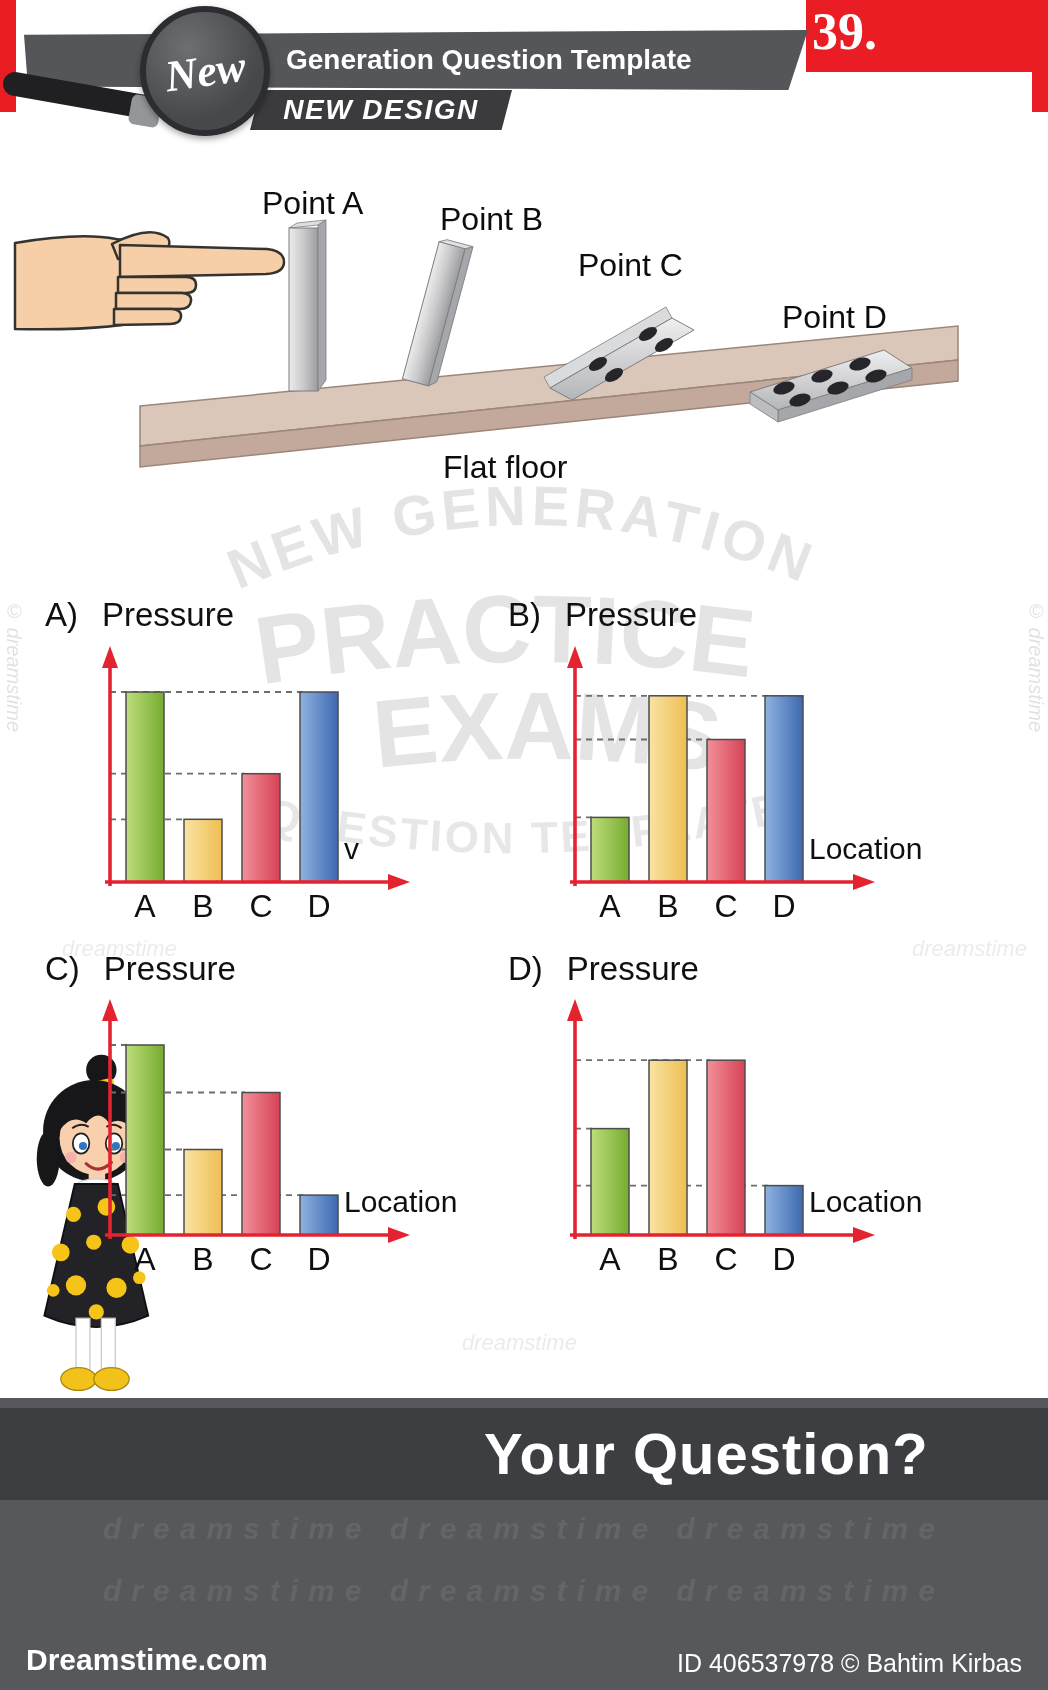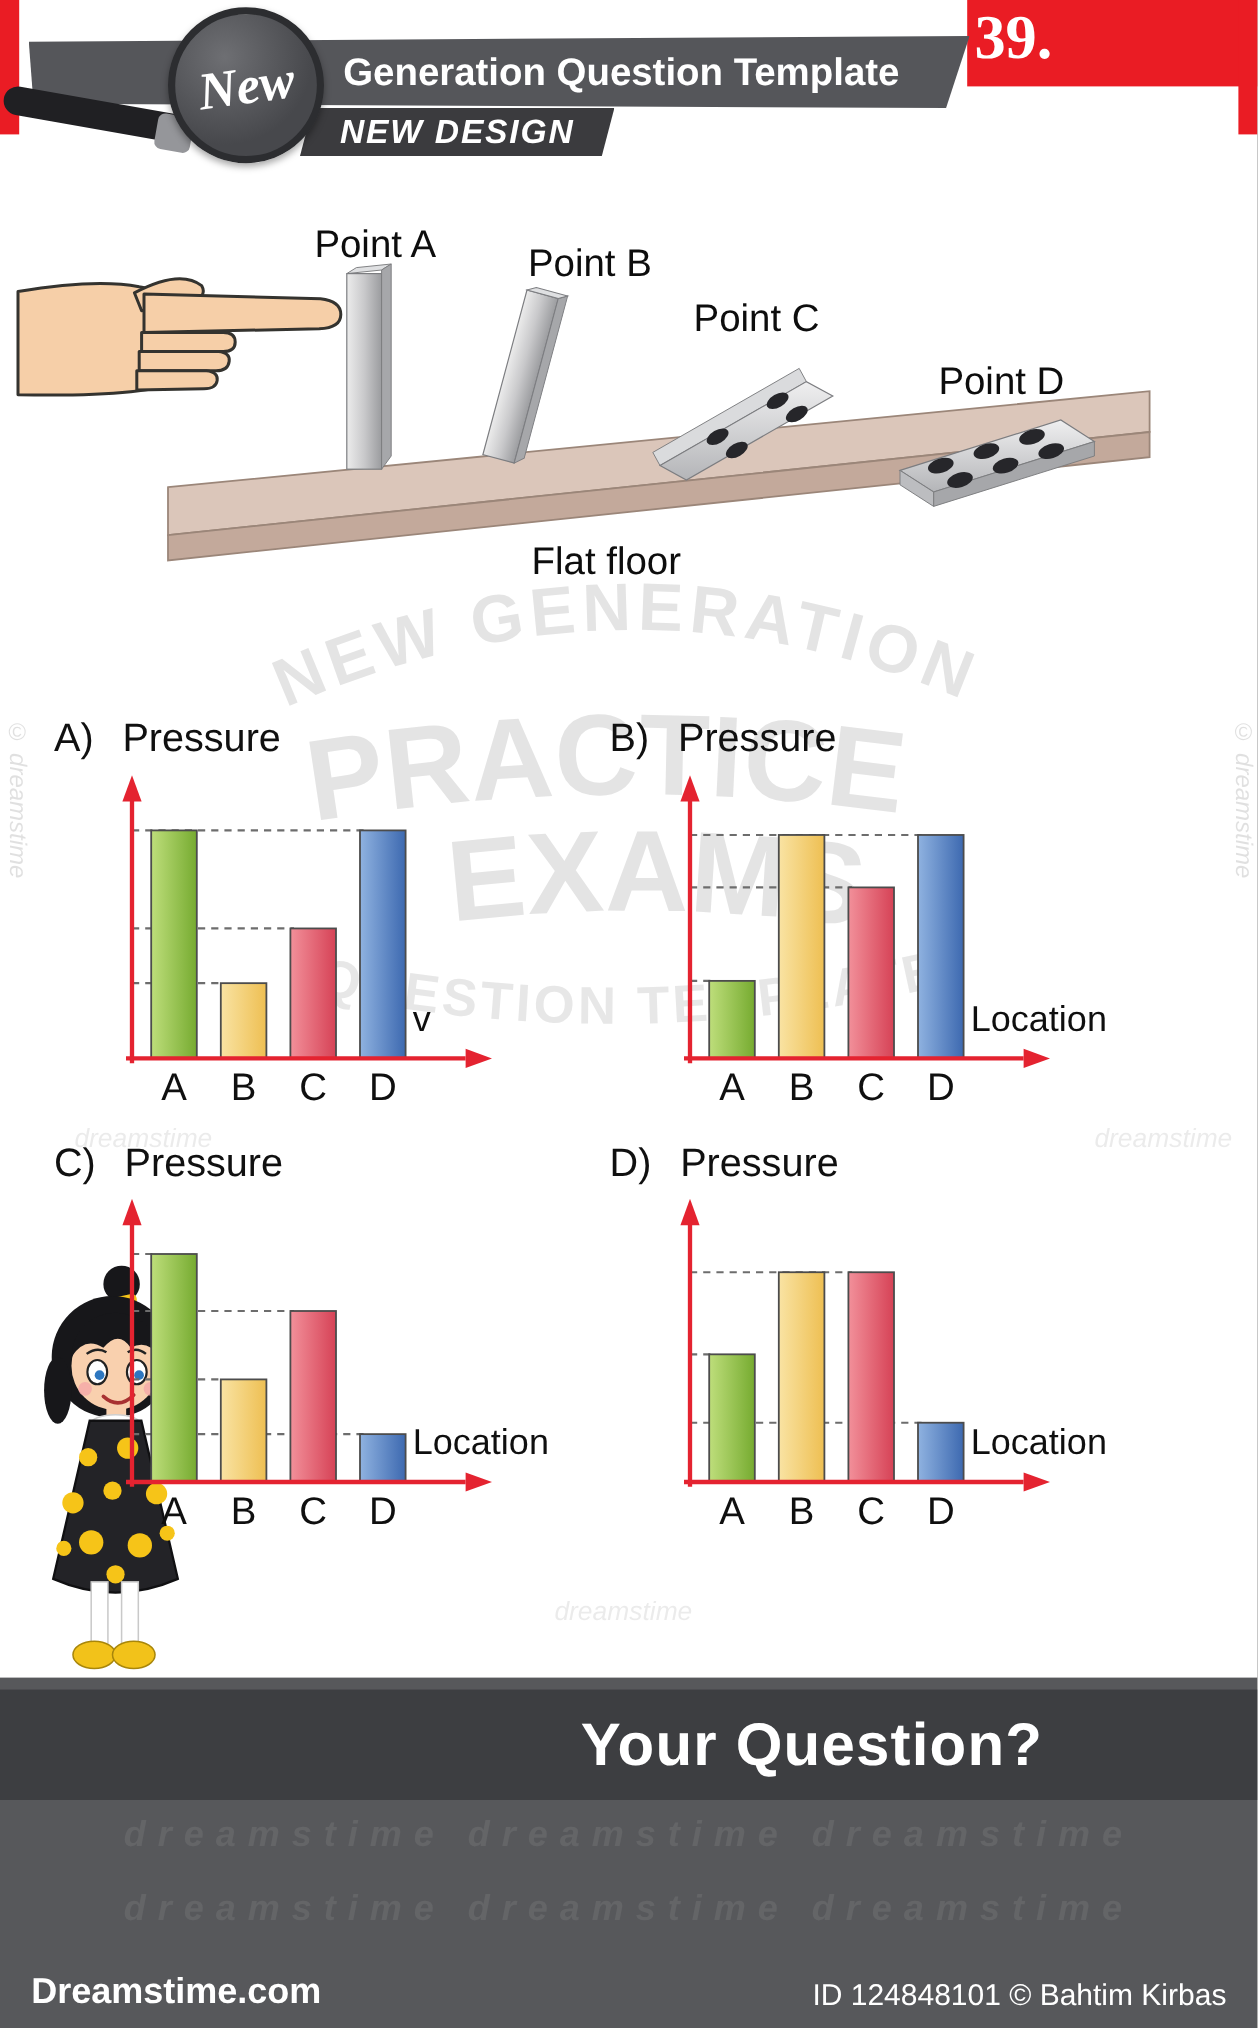--- a/index.html
+++ b/index.html
@@ -7,21 +7,21 @@
         font-family:"Liberation Sans",sans-serif;color:#101010;}
   .abs{position:absolute;}
 
   
   .strip-left{left:0;top:0;width:16px;height:112px;background:#ea1c24;}
   .red-corner{left:806px;top:0;width:242px;height:72px;background:#ea1c24;}
   .strip-right{left:1032px;top:0;width:16px;height:112px;background:#ea1c24;}
   .banner{left:24px;top:30px;width:784px;height:60px;background:#55565a;
           clip-path:polygon(0 8%,100% 0,97.5% 100%,0.5% 94%);
           display:flex;align-items:center;padding-left:262px;box-sizing:border-box;}
-  .banner span{color:#fff;font-size:32px;font-weight:bold;white-space:nowrap;}
+  .banner span{color:#fff;font-size:28px;font-weight:bold;white-space:nowrap;}
   .new-design-band{left:250px;top:90px;width:262px;height:40px;background:#3b3b3e;
           clip-path:polygon(4% 0,100% 0,96% 100%,0 100%);
           display:flex;align-items:center;justify-content:center;text-align:center;}
   .new-design-band span{color:#fff;font-size:28px;font-weight:bold;font-style:italic;letter-spacing:1.5px;}
   .mag-handle{left:2px;top:84px;width:162px;height:24px;background:#202023;border-radius:12px;transform:rotate(10deg);}
   .mag-collar{left:130px;top:96px;width:30px;height:30px;background:#95969a;border-radius:6px;transform:rotate(10deg);}
   .magnifier{left:140px;top:6px;width:130px;height:130px;border-radius:50%;
              background:radial-gradient(circle at 35% 30%, #6e6f73, #47484c 65%);
              border:6px solid #2c2d30;box-sizing:border-box;box-shadow:0 3px 6px rgba(0,0,0,.35);
              display:flex;align-items:center;justify-content:center;}
@@ -41,21 +41,21 @@
 
   
   .wm-center{position:absolute;left:198px;top:420px;pointer-events:none;}
   .wm-small{position:absolute;font-style:italic;color:rgba(60,60,60,.10);font-size:22px;margin-left:32px;}
   .wm-vert{position:absolute;writing-mode:vertical-rl;color:rgba(0,0,0,.12);font-size:20px;font-style:italic;}
 
   
   .bottom-gray{left:0;top:1398px;width:1048px;height:292px;background:#57585b;}
   .bottom-dark{left:0;top:1408px;width:1048px;height:92px;background:#3d3e41;}
   .options-label{left:54px;top:1420px;color:#fff;font-size:44px;font-weight:900;font-style:italic;letter-spacing:2px;}
-  .question-label{left:484px;top:1408px;color:#fff;font-size:50px;font-weight:800;line-height:92px;letter-spacing:1px;}
+  .question-label{left:484px;top:1408px;color:#fff;font-size:58px;font-weight:800;line-height:92px;letter-spacing:1px;}
   .band-row{left:0;width:1048px;text-align:center;color:rgba(255,255,255,.08);
             font-size:30px;font-weight:bold;font-style:italic;letter-spacing:10px;}
   .footer-site{left:26px;top:1643px;color:#fff;font-size:30px;font-weight:bold;}
   .footer-credit{right:26px;top:1649px;color:#fff;font-size:25px;}
 </style>
 </head>
 <body>
 
 <div class="page">
 
@@ -368,15 +368,15 @@
   </div>
 
   <div class="abs lesson-num">39.</div>
 
   <div class="abs bottom-gray"></div>
   <div class="abs bottom-dark"></div>
   <div class="abs question-label">Your Question?</div>
   <div class="abs band-row" style="top:1512px">dreamstime        dreamstime        dreamstime</div>
   <div class="abs band-row" style="top:1574px">dreamstime        dreamstime        dreamstime</div>
   <div class="abs footer-site">Dreamstime.com</div>
-  <div class="abs footer-credit">ID 124848101 © Bahtim Kirbas</div>
+  <div class="abs footer-credit">ID 406537978 © Bahtim Kirbas</div>
 
 </div>
 
 </body></html>

